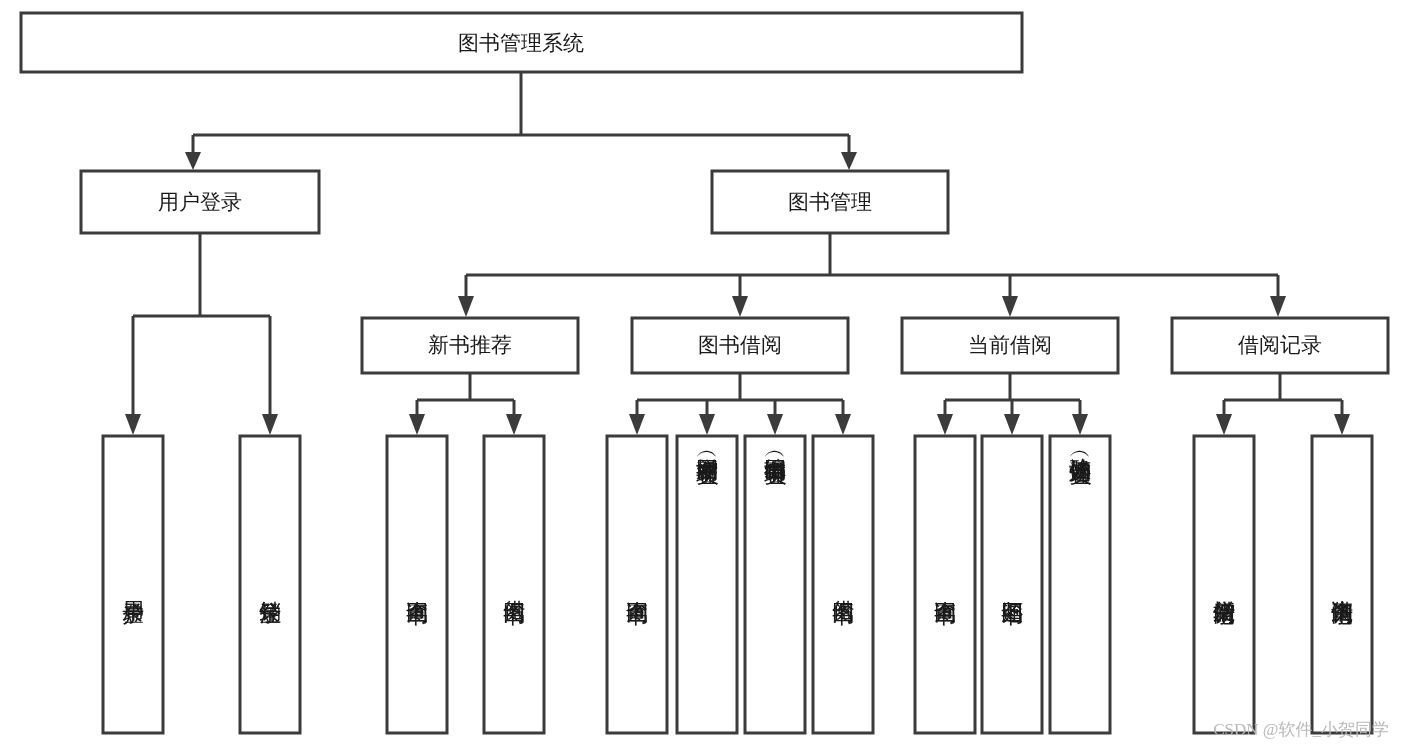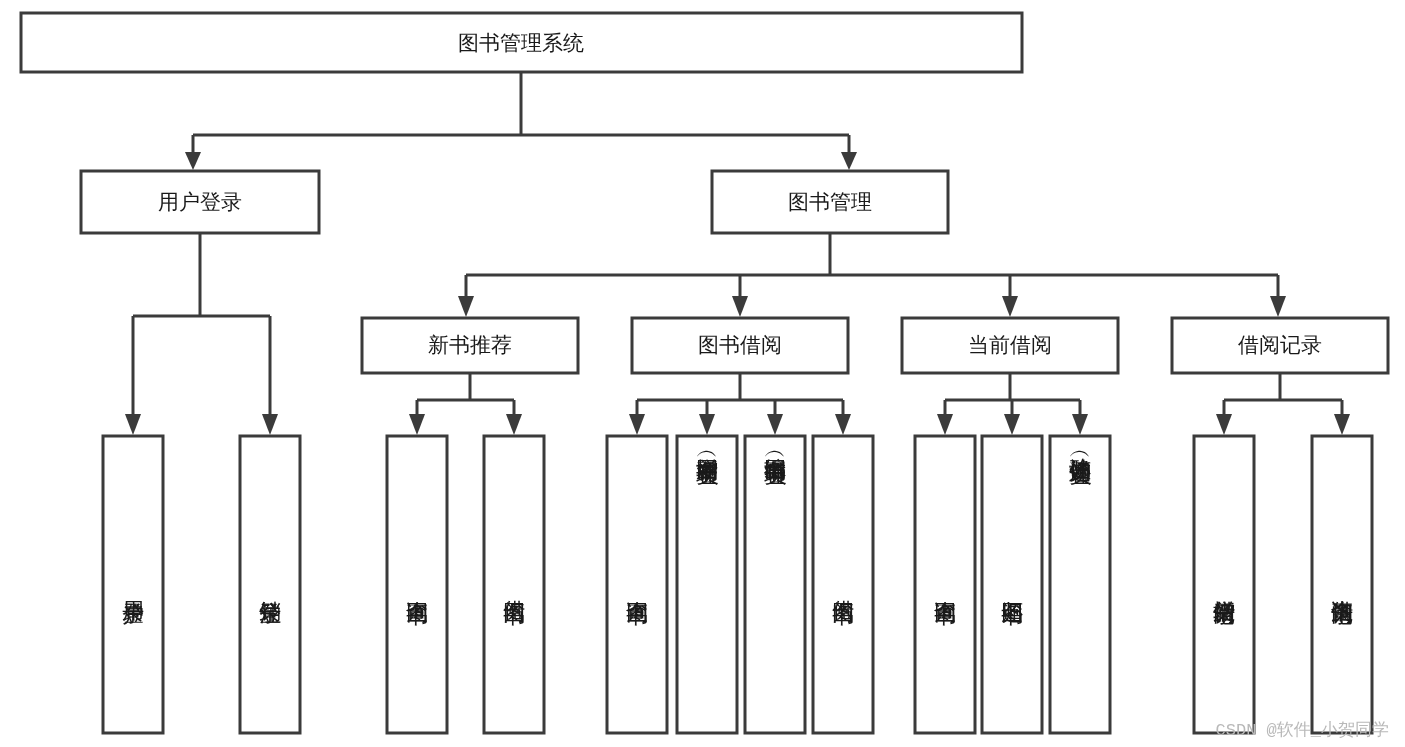--- a/index.html
+++ b/index.html
@@ -66,21 +66,21 @@
     font-size: 22px;
     line-height: 1.12;
     color: #1a1a1a;
     letter-spacing: 1px;
     white-space: nowrap;
   }
   .watermark {
     position: absolute;
     right: 16px;
     bottom: 6px;
-    font-family: Liberation Mono, monospace;
+    font-family: Liberation Serif, serif;
     font-size: 17px;
     color: #b9b9b9;
     white-space: nowrap;
   }
 </style>
 </head>
 <body>
 
 <div id="diagram-root">
 

